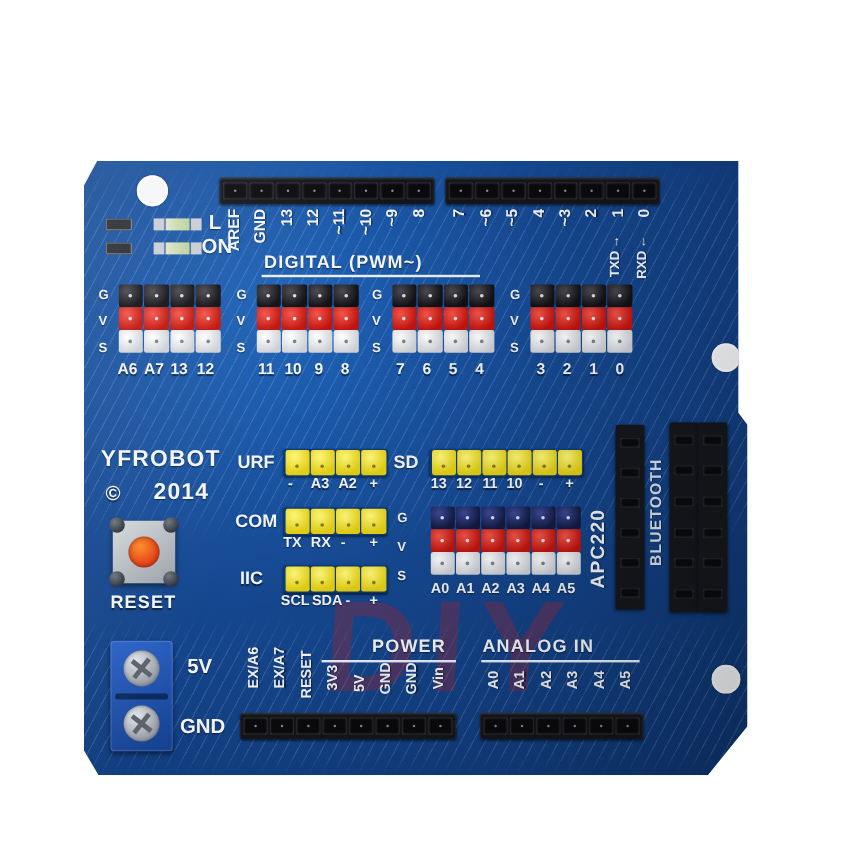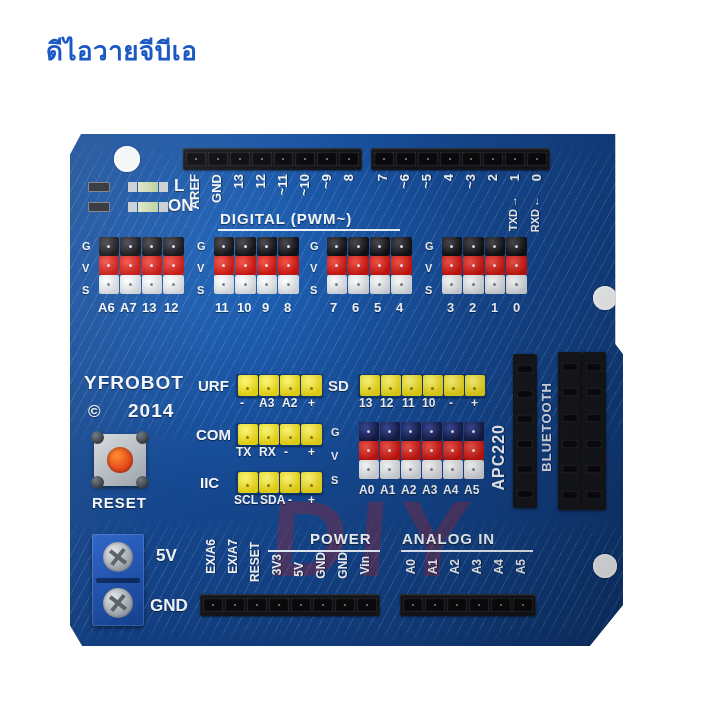--- a/index.html
+++ b/index.html
@@ -126,21 +126,20 @@
   .led .pad{width:9px;background:#c9ced4;}
   .led .body{flex:1;margin:0 1px;background:linear-gradient(90deg,#dfe6c7,#b9cf9c);}
   .smd{position:absolute;width:22px;height:10px;background:#2a2d33;border-radius:1px;
        box-shadow:inset 0 0 0 1px rgba(200,205,210,.5);}
 </style>
 </head>
 <body>
 
 <div id="root">
 
-  <div class="heading">ดีไอวายจีบีเอ</div>
 
   <div class="pcb">
     <div class="traces"></div>
 
     <div class="mhole" style="left:44px;top:12px;width:26px;height:26px;"></div>
     <div class="mhole" style="left:523px;top:152px;width:24px;height:24px;"></div>
     <div class="mhole" style="left:523px;top:420px;width:24px;height:24px;"></div>
 
     <div class="wm">DIY</div>
 

